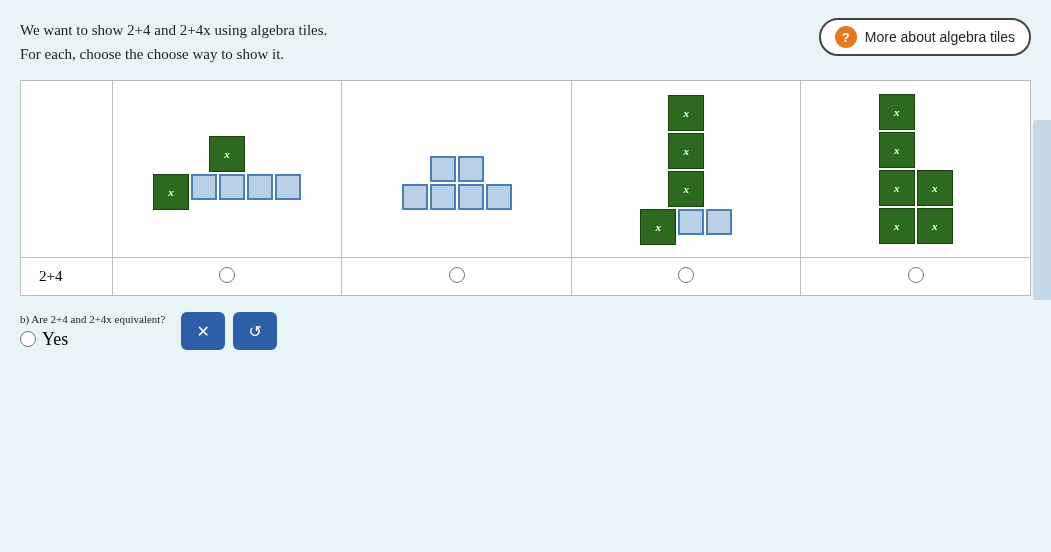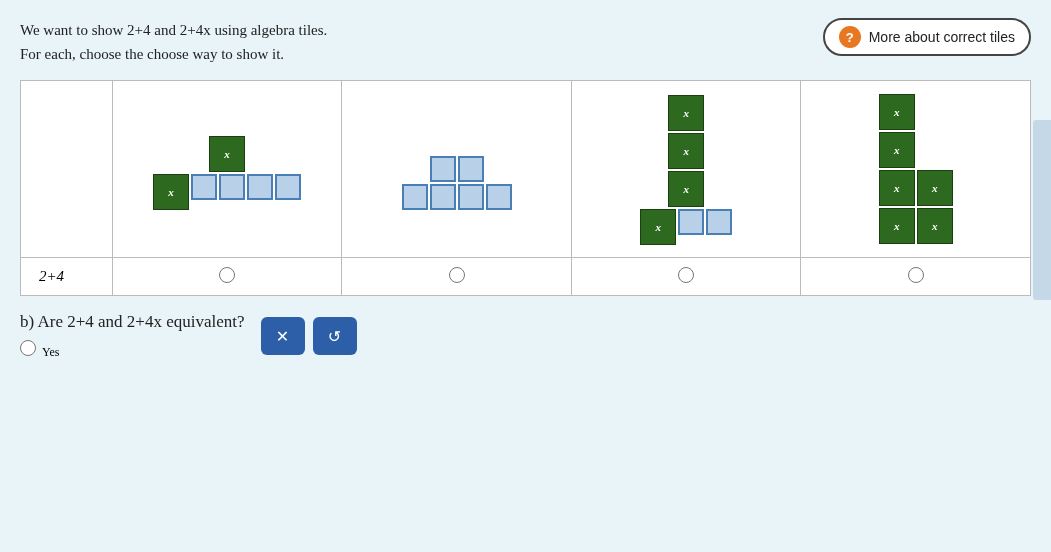--- a/index.html
+++ b/index.html
@@ -72,21 +72,20 @@
     }
 
     .main-table th, .main-table td {
       border: 1px solid #bbb;
       text-align: center;
       vertical-align: middle;
     }
 
     .main-table td.row-label {
       font-size: 15px;
-      font-style: italic;
       padding: 10px 18px;
       text-align: left;
       width: 80px;
     }
 
     .main-table .tile-cell {
       padding: 8px 6px;
       width: 200px;
       min-height: 100px;
     }
@@ -152,21 +151,21 @@
 
     
     .bottom-section {
       display: flex;
       align-items: center;
       gap: 16px;
       margin-top: 4px;
     }
 
     .question-text {
-      font-size: 17px;
+      font-size: 11px;
       color: #222;
     }
 
     .action-buttons {
       display: flex;
       gap: 8px;
     }
 
     .btn-action {
       width: 44px;
@@ -208,21 +207,21 @@
 
   <div class="top-section">
     <div class="instructions">
       <div>We want to show 2+4 and 2+4x using algebra tiles.</div>
       <div>For each, choose the choose way to show it.</div>
     </div>
     <button class="info-button">
       <div class="info-icon">
         <span>?</span>
       </div>
-      <span>More about correct tiles</span>
+      <span>More about algebra tiles</span>
     </button>
   </div>
 
   <table class="main-table">
     <tbody>
 
       <tr>
         <td style="width:80px; border-right: 1px solid #bbb;"></td>
 
         <td class="tile-cell">
@@ -314,21 +313,21 @@
       </tr>
 
     </tbody>
   </table>
 
   <div class="bottom-section">
     <div class="bottom-left">
       <span class="question-text">b)  Are 2+4 and 2+4x equivalent?</span>
       <div style="display:flex; align-items:center; gap:6px; margin-top:4px;">
         <input type="radio" name="equivalent" style="">
-        <span style="font-size:12px;margin-top:9px;">Yes</span>
+        <span style="font-size:18px;">Yes</span>
       </div>
     </div>
     <div class="action-buttons">
       <button class="btn-action">
         <span>✕</span>
       </button>
       <button class="btn-action">
         <span>↺</span>
       </button>
     </div>

